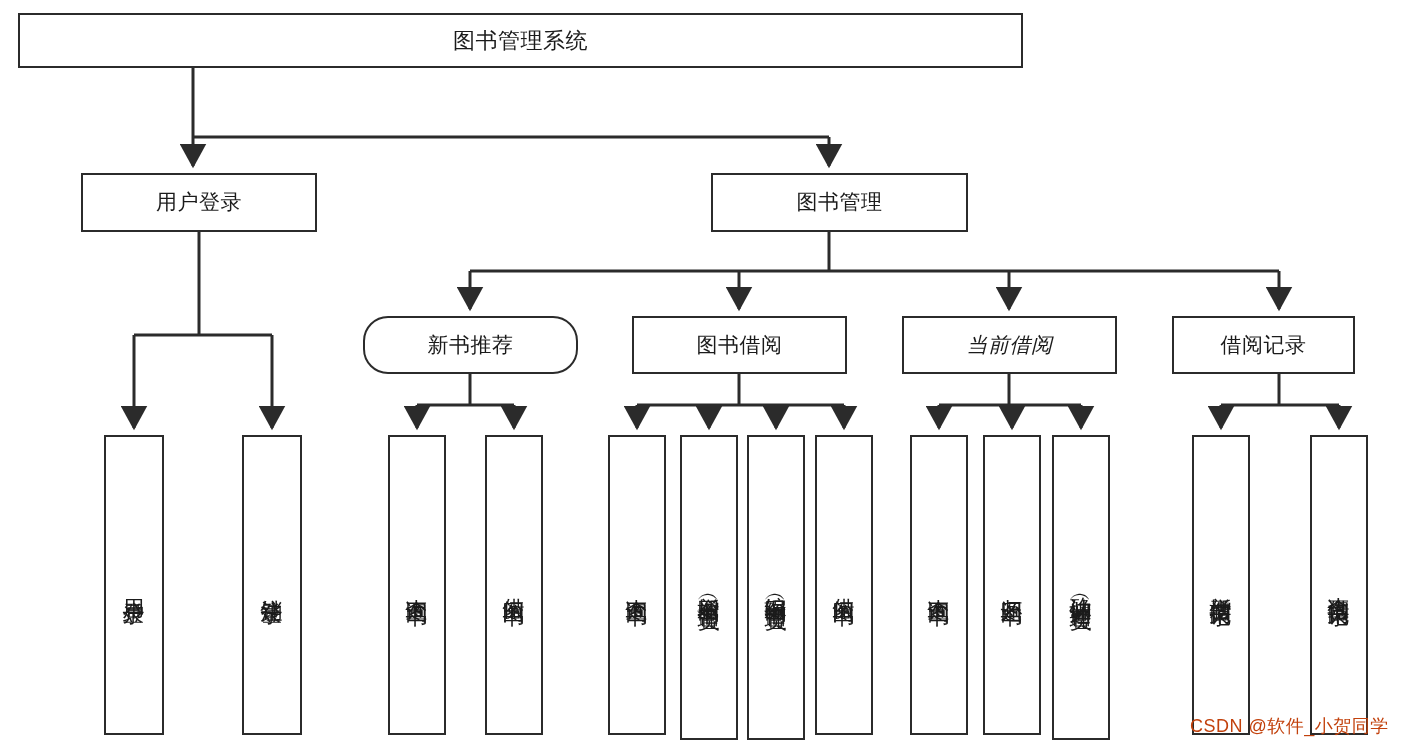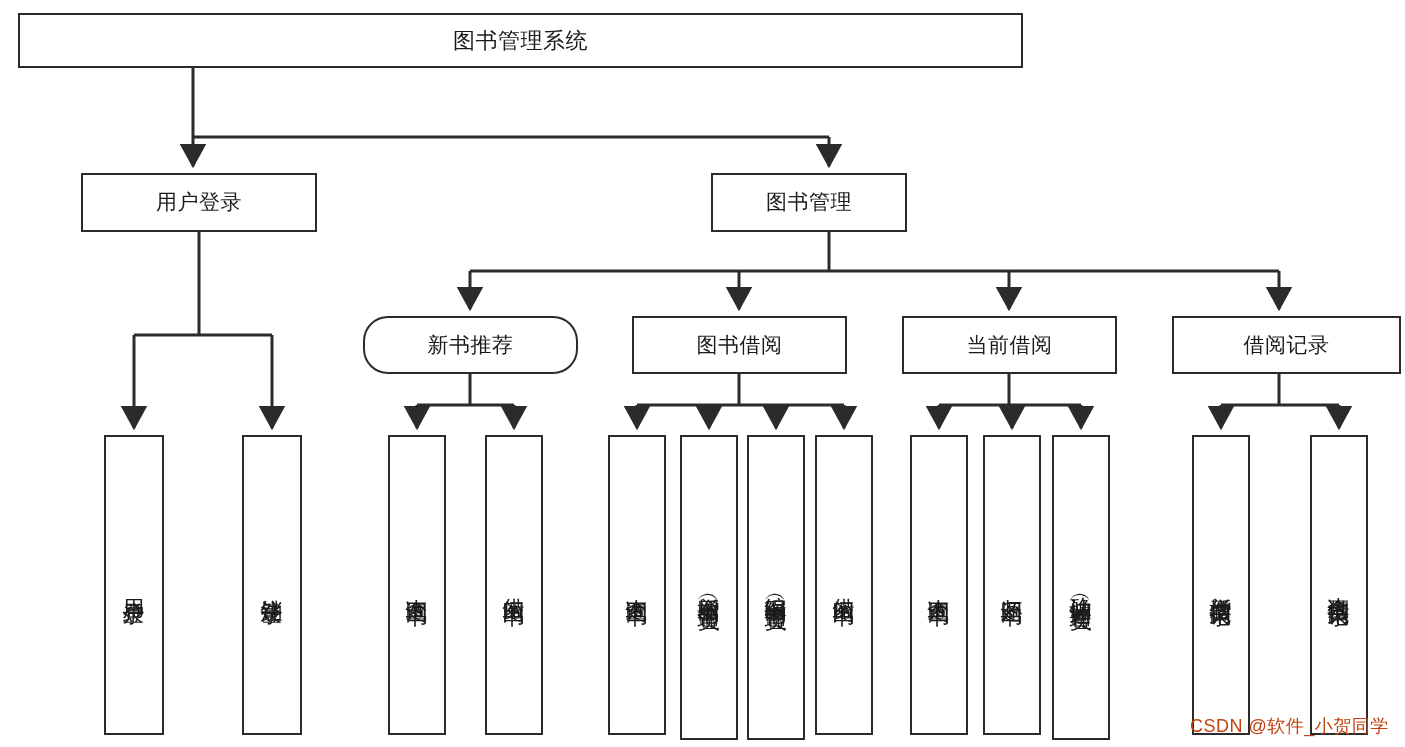--- a/index.html
+++ b/index.html
@@ -127,34 +127,34 @@
     </g>
   </svg>
 
   <div class="node root" style="left:18px; top:13px; width:1005px; height:55px;">
     <span class="node-label">图书管理系统</span>
   </div>
 
   <div class="node" style="left:81px; top:173px; width:236px; height:59px;">
     <span class="node-label">用户登录</span>
   </div>
-  <div class="node" style="left:711px; top:173px; width:196px; height:59px;">
+  <div class="node" style="left:711px; top:173px; width:257px; height:59px;">
     <span class="node-label">图书管理</span>
   </div>
 
   <div class="node" style="left:363px; top:316px; width:215px; height:58px;border-radius:25px;">
     <span class="node-label">新书推荐</span>
   </div>
   <div class="node" style="left:632px; top:316px; width:215px; height:58px;">
     <span class="node-label">图书借阅</span>
   </div>
-  <div class="node" style="left:902px; top:316px; width:215px; height:58px;">
+  <div class="node" style="left:902px; top:316px; width:215px; height:58px;font-style:italic;">
     <span class="node-label">当前借阅</span>
   </div>
-  <div class="node" style="left:1172px; top:316px; width:229px; height:58px;">
+  <div class="node" style="left:1172px; top:316px; width:183px; height:58px;">
     <span class="node-label">借阅记录</span>
   </div>
 
   <div class="node vertical" style="left:104px; top:435px; width:60px; height:300px;">
     <span class="node-label">用户登录</span>
   </div>
   <div class="node vertical" style="left:242px; top:435px; width:60px; height:300px;">
     <span class="node-label">注销登录</span>
   </div>
 

